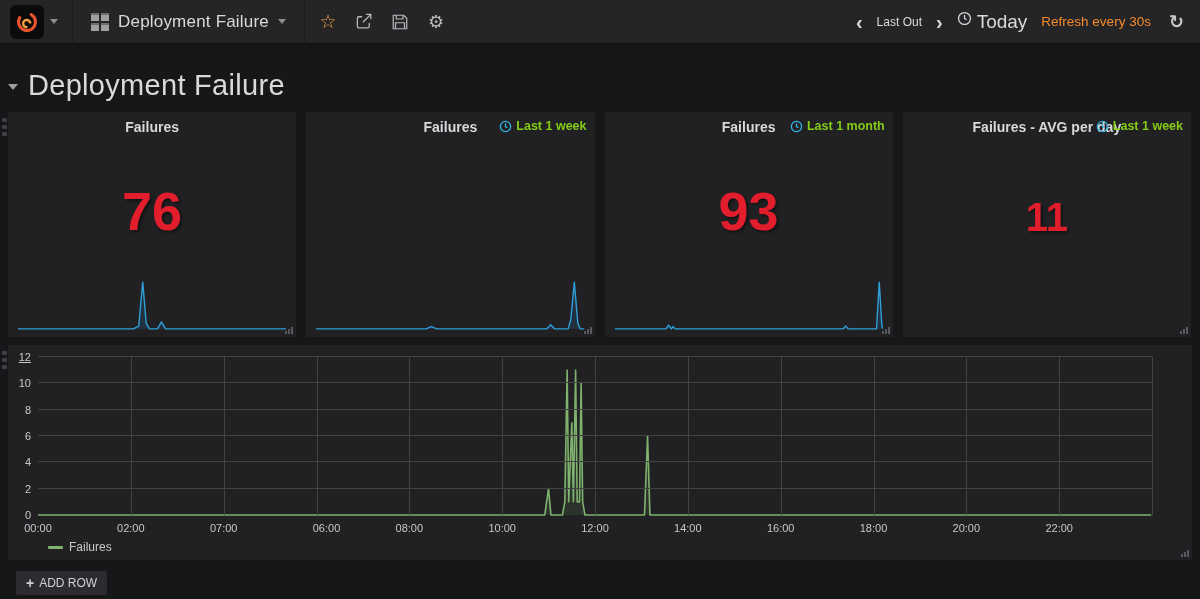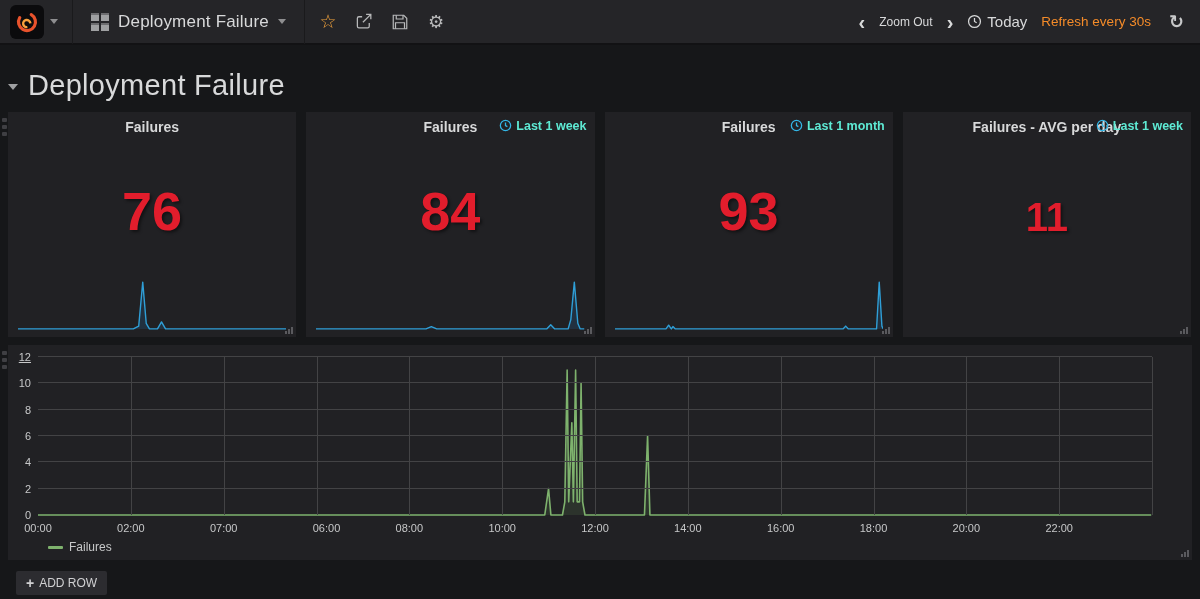--- a/index.html
+++ b/index.html
@@ -19,38 +19,38 @@
   #grid-icon span{background:#9fa0a2;box-shadow:inset 0 2px 0 #6d6d70;}
   #dash-title{color:#d8d9da;font-size:17px;letter-spacing:.2px;}
   .nav-icons{display:flex;align-items:center;gap:10px;padding:0 10px;}
   .icon-btn{width:26px;height:26px;display:flex;align-items:center;justify-content:center;cursor:pointer;}
   .star-glyph{color:#f2a33c;font-size:19px;line-height:1;}
   .gear-glyph{color:#b8b9ba;font-size:18px;line-height:1;}
   .nav-svg{stroke:#b8b9ba;fill:none;stroke-width:1.6;}
   #nav-right{margin-left:auto;display:flex;align-items:center;gap:10px;padding-right:16px;color:#d8d9da;}
   .chev{color:#d8d9da;font-size:20px;font-weight:bold;line-height:1;cursor:pointer;padding:0 4px;}
   #zoom-out{font-size:12px;color:#d8d9da;cursor:pointer;}
-  #today{display:flex;align-items:center;gap:5px;font-size:15px;cursor:pointer;}
+  #today{display:flex;align-items:flex-start;gap:5px;font-size:19px;cursor:pointer;}
   #refresh-label{color:#f48b29;font-size:13.5px;cursor:pointer;margin-left:4px;}
   #refresh-icon{color:#c7c8c9;font-size:18px;font-weight:bold;margin-left:8px;cursor:pointer;}
 
   
   #row-header{position:absolute;top:62px;left:8px;height:46px;display:flex;align-items:center;gap:10px;}
   #row-chevron{width:0;height:0;border-left:5px solid transparent;border-right:5px solid transparent;
     border-top:6px solid #9fa0a2;margin-top:4px;cursor:pointer;}
   #row-title{color:#d8d9da;font-size:29px;font-weight:300;letter-spacing:.3px;}
 
   
   #stat-row{position:absolute;top:112px;left:8px;width:1183px;height:225px;
     display:grid;grid-template-columns:repeat(4,1fr);gap:10px;}
   .panel{background:#212124;position:relative;}
   .panel-title{position:absolute;top:7px;left:0;right:0;text-align:center;color:#d8d9da;
     font-size:14px;font-weight:bold;cursor:pointer;}
-  .time-override{position:absolute;top:7px;right:8px;display:flex;gap:4px;
-    color:#5eead4;font-size:12.5px;font-weight:bold;z-index:2;background:transparent;}
+  .time-override{position:absolute;top:7px;right:8px;display:flex;align-items:center;gap:4px;
+    color:#84cc16;font-size:12.5px;font-weight:bold;z-index:2;background:transparent;}
   .stat-value{position:absolute;top:50%;left:0;right:0;margin-top:-14px;transform:translateY(-50%);
     text-align:center;color:#e21d2c;font-size:54px;font-weight:bold;
     text-shadow:2px 2px 3px rgba(0,0,0,.45);}
   .stat-value--sm{font-size:40px;margin-top:-8px;}
   .spark{position:absolute;left:10px;right:10px;bottom:6px;height:52px;width:calc(100% - 20px);}
   .resize-handle{position:absolute;right:3px;bottom:3px;display:flex;align-items:flex-end;gap:1px;cursor:nwse-resize;}
   .resize-handle span{width:2px;background:#5a5a5e;display:block;}
   .resize-handle span:nth-child(1){height:3px;} .resize-handle span:nth-child(2){height:5px;}
   .resize-handle span:nth-child(3){height:7px;}
 
@@ -118,21 +118,21 @@
         <path d="M7 3 v5 h9 v-5 M6 21 v-8 h12 v8"></path>
       </svg>
     </div>
     <div class="icon-btn">
       <span class="gear-glyph">⚙</span>
     </div>
   </div>
 
   <div id="nav-right">
     <span class="chev">‹</span>
-    <span id="zoom-out">Zoom Out</span>
+    <span id="zoom-out">Last Out</span>
     <span class="chev">›</span>
     <div id="today">
       <svg width="15" height="15" viewBox="0 0 24 24" style="stroke:#d8d9da;fill:none;stroke-width:2;">
         <circle cx="12" cy="12" r="9.5"></circle>
           <path d="M12 6.5 V12 L15.5 14"></path>
       </svg>
       <span>Today</span>
     </div>
     <span id="refresh-label">Refresh every 30s</span>
     <span id="refresh-icon">↻</span>
@@ -174,21 +174,20 @@
 
   <div class="panel">
     <div class="panel-title">Failures</div>
     <div class="time-override">
       <svg width="13" height="13" viewBox="0 0 24 24" style="stroke:#33b5e5;fill:none;stroke-width:2.4;">
         <circle cx="12" cy="12" r="9.5"></circle>
           <path d="M12 6.5 V12 L15.5 14"></path>
         </svg>
       <span>Last 1 week</span>
     </div>
-    <div class="stat-value">84</div>
     <svg class="spark" viewBox="0 0 100 100" preserveAspectRatio="none">
         <polygon points="0.00,96.00 41.00,96.00 43.00,91.50 45.00,96.00 86.00,96.00 87.50,87.90 89.00,96.00 94.00,96.00 95.00,78.00 96.30,6.00 97.60,85.20 98.50,96.00 100.00,96.00" fill="rgba(31,120,193,0.18)" stroke="none"></polygon>
         <polyline points="0.00,96.00 41.00,96.00 43.00,91.50 45.00,96.00 86.00,96.00 87.50,87.90 89.00,96.00 94.00,96.00 95.00,78.00 96.30,6.00 97.60,85.20 98.50,96.00 100.00,96.00" fill="none" stroke="#2f9fd7" stroke-width="1.4" vector-effect="non-scaling-stroke" stroke-linejoin="round"></polyline>
       </svg>
     <div class="resize-handle">
         <span></span>
         <span></span>
         <span></span>
       </div>
   </div>

